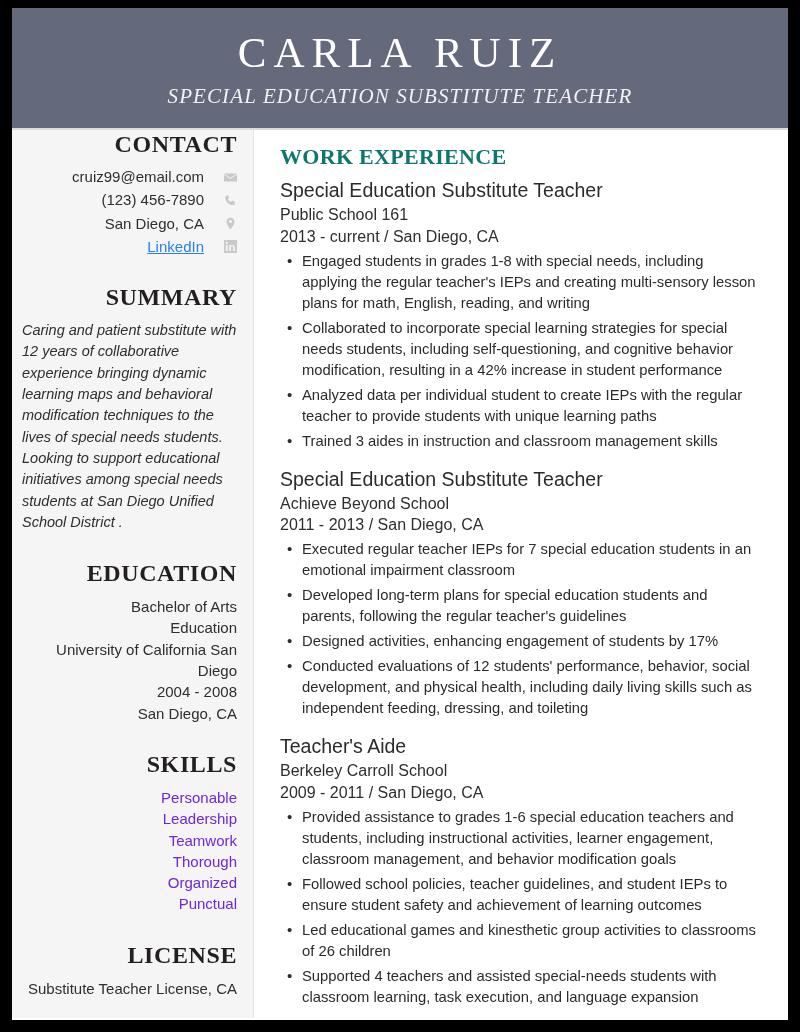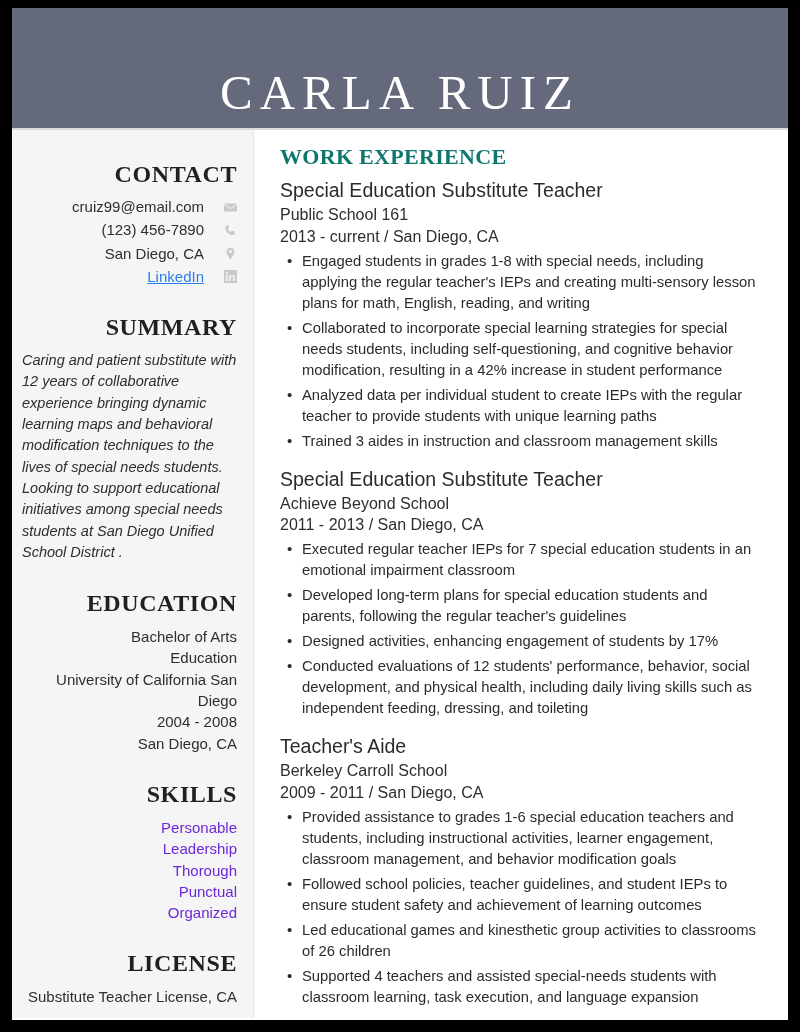--- a/index.html
+++ b/index.html
@@ -28,26 +28,25 @@
     background: #646a7c;
     height: 122px;
     box-sizing: border-box;
     padding-top: 22px;
     text-align: center;
     border-bottom: 2px solid #d9dbe0;
   }
   .name {
     font-family: "Liberation Serif", serif;
     color: #ffffff;
-    font-size: 49px;
+    font-size: 43px;
     letter-spacing: 7px;
     line-height: 1.05;
     font-weight: 400;
     white-space: nowrap;
-    margin-top: 37px;
   }
   .title {
     font-family: "Liberation Serif", serif;
     color: #f2f2f4;
     font-style: italic;
     font-size: 21px;
     letter-spacing: 1.1px;
     margin-top: 9px;
     white-space: nowrap;
   }
@@ -57,21 +56,21 @@
     display: flex;
     align-items: stretch;
     height: 888px;
   }
   .sidebar {
     width: 242px;
     flex: 0 0 242px;
     background: #f5f5f5;
     border-right: 1px solid #e6e6e6;
     box-sizing: border-box;
-    padding: 31px 16px 0 10px;
+    padding: 1px 16px 0 10px;
   }
   .main {
     flex: 1 1 auto;
     background: #ffffff;
     box-sizing: border-box;
     padding: 14px 26px 0 26px;
   }
 
   
   .side-head {
@@ -245,23 +244,24 @@
       <div class="side-line">Bachelor of Arts</div>
       <div class="side-line">Education</div>
       <div class="side-line">University of California San Diego</div>
       <div class="side-line">2004 - 2008</div>
       <div class="side-line">San Diego, CA</div>
 
       <div class="side-head sp">SKILLS</div>
       <div>
         <div class="skill-line">Personable</div>
         <div class="skill-line">Leadership</div>
+        <div class="skill-line">Teamwork</div>
         <div class="skill-line">Thorough</div>
+        <div class="skill-line">Organized</div>
         <div class="skill-line">Punctual</div>
-        <div class="skill-line">Organized</div>
       </div>
 
       <div class="side-head sp">LICENSE</div>
       <div class="side-line">Substitute Teacher License, CA</div>
 
     </div>
 
     <div class="main">
 
       <div class="main-head">WORK EXPERIENCE</div>

